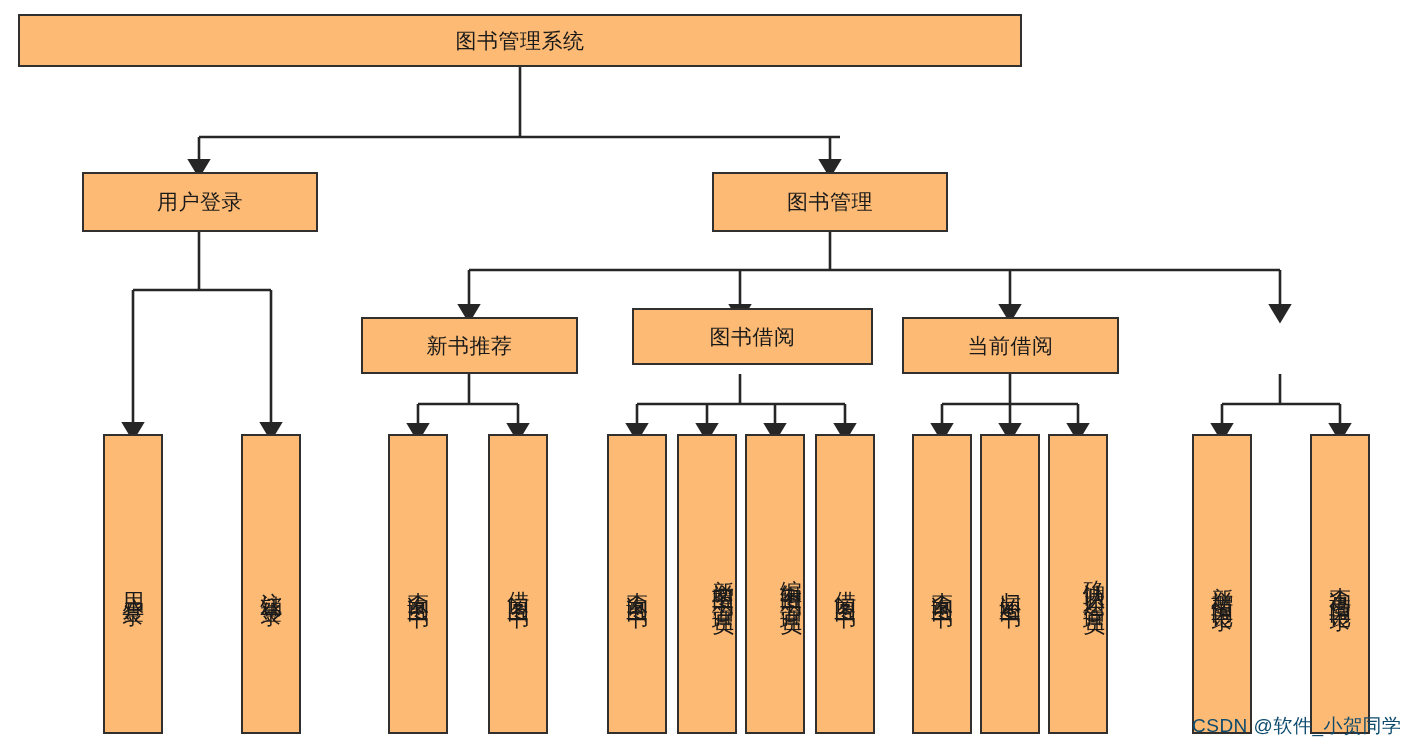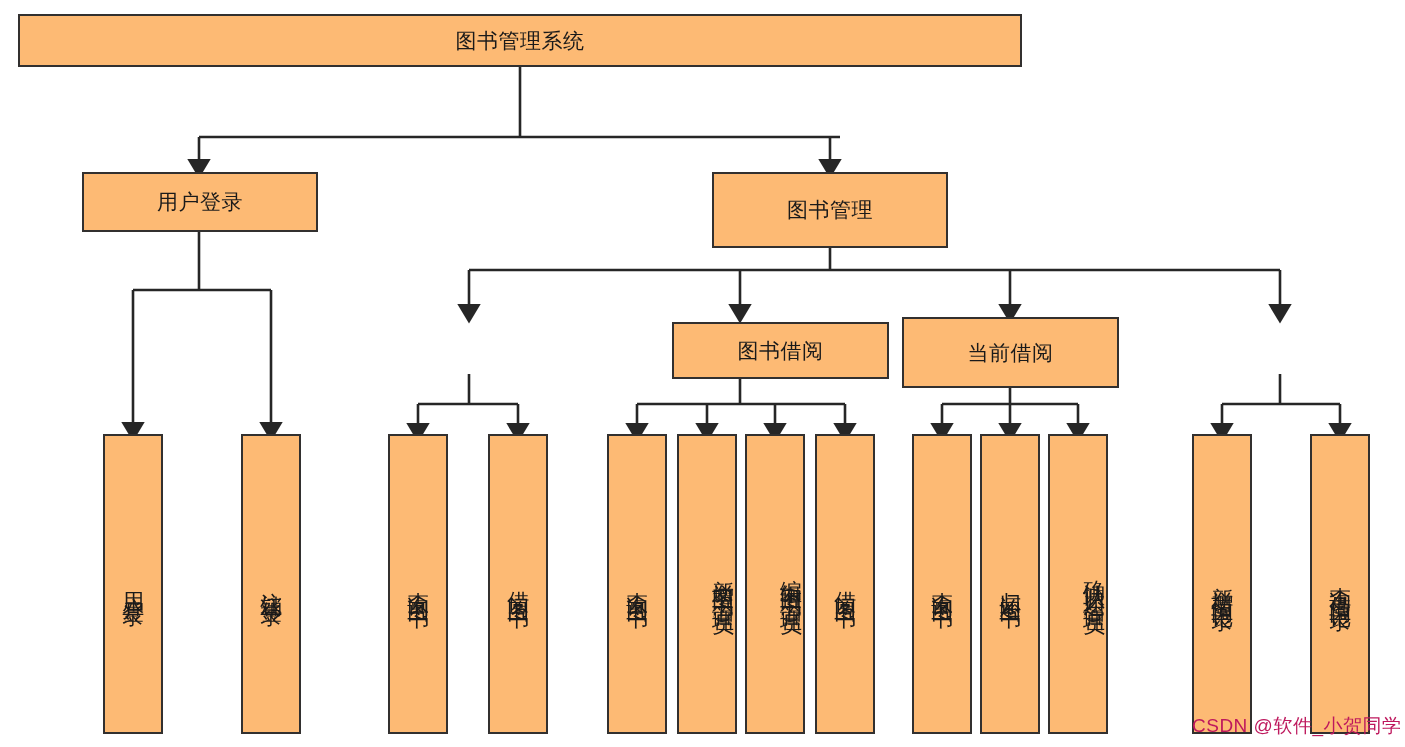--- a/index.html
+++ b/index.html
@@ -56,21 +56,21 @@
   .node.vertical.v-center {
     align-items: center;
     justify-content: center;
   }
   .node.vertical.v-top {
     align-items: flex-start;
     justify-content: center;
   }
   .watermark {
     position: absolute;
-    color: #be185d;
+    color: #0c4a6e;
     font-size: 19px;
     white-space: nowrap;
     letter-spacing: 0.5px;
   }
 </style>
 </head>
 <body>
 
 <div id="canvas">
 
@@ -124,28 +124,31 @@
     </g>
   </svg>
 
   <div class="node root horizontal" style="left:18px; top:14px; width:1004px; height:53px;">
     <span>图书管理系统</span>
   </div>
 
   <div class="node horizontal" style="left:82px; top:172px; width:236px; height:60px;">
     <span>用户登录</span>
   </div>
-  <div class="node horizontal" style="left:712px; top:172px; width:236px; height:76px;align-items:center;">
+  <div class="node horizontal" style="left:712px; top:172px; width:236px; height:60px;align-items:center;">
     <span>图书管理</span>
   </div>
 
-  <div class="node horizontal" style="left:632px; top:322px; width:217px; height:57px;margin-left:40px;">
+  <div class="node horizontal" style="left:361px; top:317px; width:217px; height:57px;">
+    <span>新书推荐</span>
+  </div>
+  <div class="node horizontal" style="left:632px; top:308px; width:241px; height:57px;">
     <span>图书借阅</span>
   </div>
-  <div class="node horizontal" style="left:902px; top:317px; width:217px; height:71px;">
+  <div class="node horizontal" style="left:902px; top:317px; width:217px; height:57px;">
     <span>当前借阅</span>
   </div>
 
   <div class="node vertical v-center" style="left:103px; top:434px; width:60px; height:300px;">
     <span>用户登录</span>
   </div>
   <div class="node vertical v-center" style="left:241px; top:434px; width:60px; height:300px;">
     <span>注销登录</span>
   </div>
 

